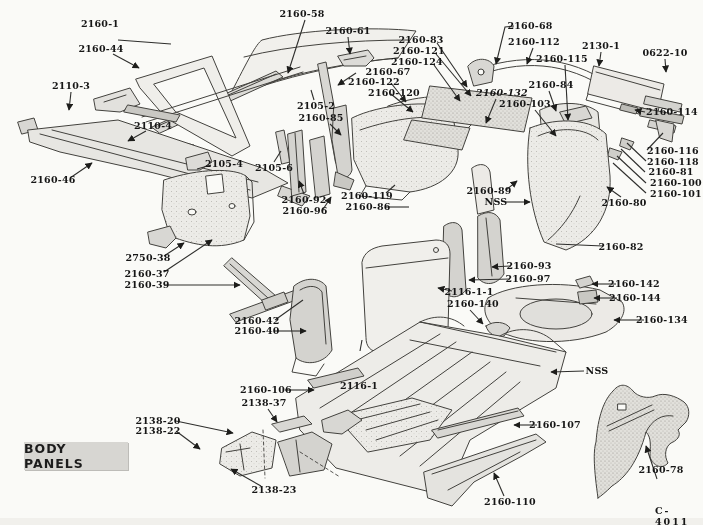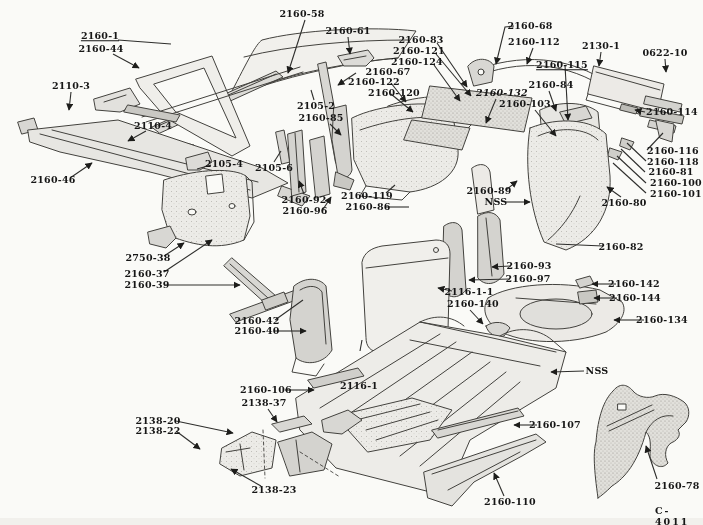--- a/index.html
+++ b/index.html
@@ -287,35 +287,35 @@
       <polyline points="176,431 200,449" class="leader" marker-end="url(#arrowhead)"></polyline>
       <polyline points="537,425 514,425" class="leader" marker-end="url(#arrowhead)"></polyline>
       <polyline points="261,486 231,469" class="leader" marker-end="url(#arrowhead)"></polyline>
       <polyline points="504,496 494,473" class="leader" marker-end="url(#arrowhead)"></polyline>
       <polyline points="657,479 646,446" class="leader" marker-end="url(#arrowhead)"></polyline>
     </svg>
 
   <div id="labels-layer">
       <div class="part-label" style="left: 302px; top: 14px;">2160-58</div>
       <div class="part-label" style="left: 348px; top: 31px;">2160-61</div>
-      <div class="part-label" style="left: 100px; top: 36px; text-decoration: underline;">2160-1</div>
+      <div class="part-label" style="left: 100px; top: 24px;">2160-1</div>
       <div class="part-label" style="left: 101px; top: 49px;">2160-44</div>
       <div class="part-label" style="left: 71px; top: 86px;">2110-3</div>
       <div class="part-label" style="left: 153px; top: 126px;">2110-4</div>
       <div class="part-label" style="left: 53px; top: 180px;">2160-46</div>
       <div class="part-label" style="left: 224px; top: 164px;">2105-4</div>
       <div class="part-label" style="left: 274px; top: 168px;">2105-6</div>
       <div class="part-label" style="left: 530px; top: 26px;">2160-68</div>
       <div class="part-label" style="left: 534px; top: 42px;">2160-112</div>
       <div class="part-label" style="left: 601px; top: 46px;">2130-1</div>
       <div class="part-label" style="left: 665px; top: 53px;">0622-10</div>
       <div class="part-label" style="left: 421px; top: 40px;">2160-83</div>
       <div class="part-label" style="left: 419px; top: 51px; text-align: center;">2160-121</div>
       <div class="part-label" style="left: 417px; top: 62px;">2160-124</div>
-      <div class="part-label" style="left: 562px; top: 65px; text-decoration: underline;">2160-115</div>
+      <div class="part-label" style="left: 562px; top: 59px;">2160-115</div>
       <div class="part-label" style="left: 388px; top: 72px;">2160-67</div>
       <div class="part-label" style="left: 374px; top: 82px;">2160-122</div>
       <div class="part-label" style="left: 374px; top: 93px; margin-left: 20px;">2160-120</div>
       <div class="part-label" style="left: 316px; top: 106px;">2105-2</div>
       <div class="part-label" style="left: 321px; top: 118px;">2160-85</div>
       <div class="part-label" style="left: 551px; top: 85px;">2160-84</div>
       <div class="part-label" style="left: 502px; top: 93px; font-style: italic;">2160-132</div>
       <div class="part-label" style="left: 525px; top: 104px;">2160-103</div>
       <div class="part-label" style="left: 672px; top: 112px;">2160-114</div>
       <div class="part-label" style="left: 673px; top: 151px;">2160-116</div>
@@ -345,19 +345,22 @@
       <div class="part-label" style="left: 257px; top: 331px;">2160-40</div>
       <div class="part-label" style="left: 359px; top: 377px; margin-top: 9px;">2116-1</div>
       <div class="part-label" style="left: 597px; top: 371px;">NSS</div>
       <div class="part-label" style="left: 266px; top: 390px;">2160-106</div>
       <div class="part-label" style="left: 264px; top: 403px;">2138-37</div>
       <div class="part-label" style="left: 158px; top: 421px;">2138-20</div>
       <div class="part-label" style="left: 158px; top: 431px;">2138-22</div>
       <div class="part-label" style="left: 555px; top: 425px;">2160-107</div>
       <div class="part-label" style="left: 274px; top: 490px;">2138-23</div>
       <div class="part-label" style="left: 510px; top: 502px;">2160-110</div>
-      <div class="part-label" style="left: 661px; top: 486px; margin-left: 16px;">2160-78</div>
+      <div class="part-label" style="left: 661px; top: 470px;">2160-78</div>
     </div>
 
+  <div id="title-box">
+    <span>BODY PANELS</span>
+  </div>
 
   <div id="figure-code">C-4011</div>
 
 </div>
 
 </body></html>

